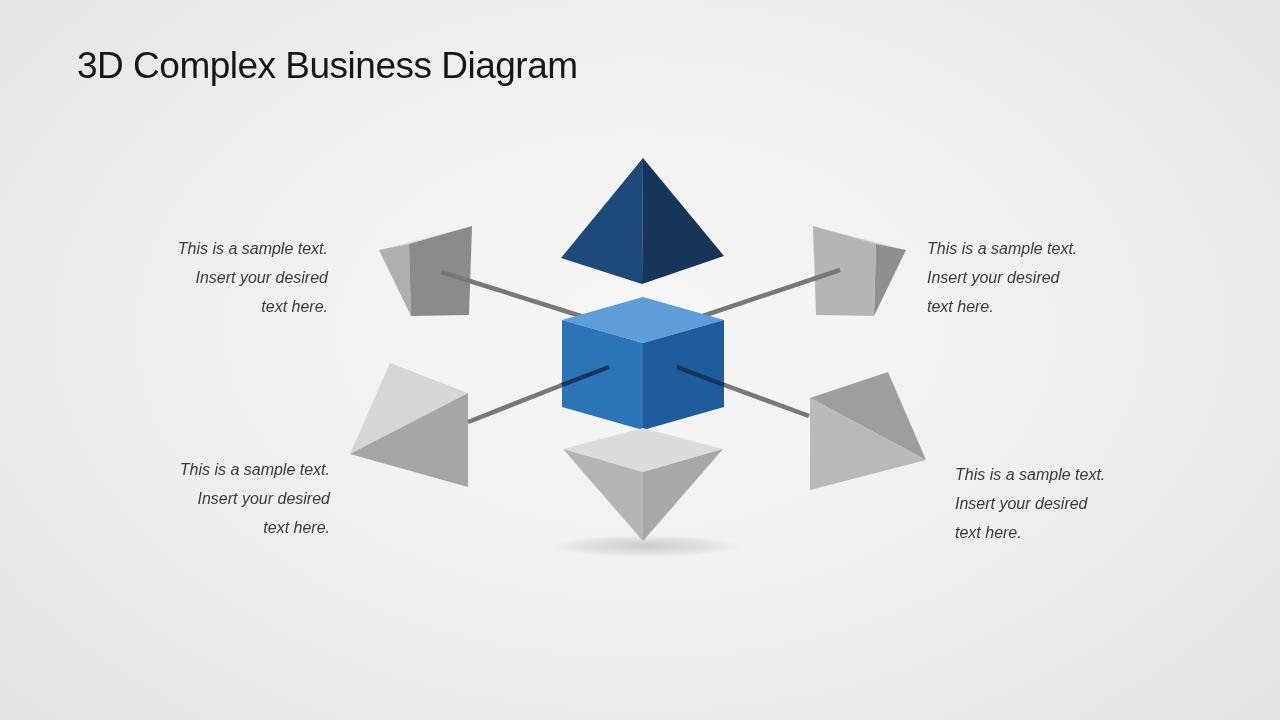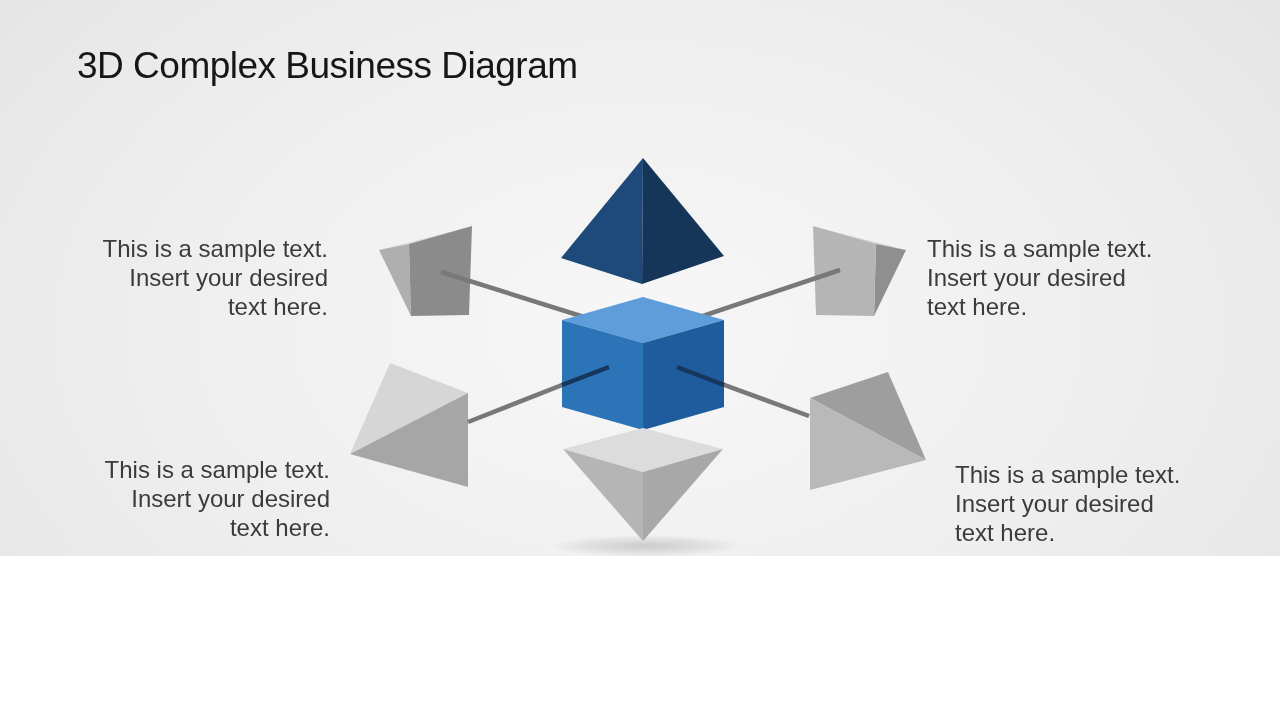--- a/index.html
+++ b/index.html
@@ -1,32 +1,32 @@
 <!DOCTYPE html>
 <html><head>
 <meta charset="utf-8">
 <style>
   html,body{margin:0;padding:0;}
   .slide{
     position:relative;
-    width:1280px;height:556px;
+    width:1280px;height:720px;
     overflow:hidden;
     background:radial-gradient(ellipse 980px 640px at 640px 330px,
                #f7f7f7 0%, #efefef 45%, #e9e9e9 70%, #e0e0e0 100%);
     font-family:"Liberation Sans","DejaVu Sans",sans-serif;
   }
   .slide-title{
     position:absolute;left:77px;top:44px;
     font-size:37px;line-height:44px;letter-spacing:-0.5px;
     color:#161616;white-space:nowrap;
   }
   .diagram-svg{position:absolute;left:0;top:0;}
   .text-block{
     position:absolute;
-    font-size:24px;line-height:29px;color:#3b3b3b;
+    font-size:16px;line-height:29px;color:#3b3b3b;font-style:italic;
   }
   .tb-top-left   {left:93px; top:234px; width:235px; text-align:right;}
   .tb-top-right  {left:927px;top:234px; width:245px; text-align:left;}
   .tb-bottom-left{left:93px; top:455px; width:237px; text-align:right;}
   .tb-bottom-right{left:955px;top:460px;width:245px; text-align:left;}
 </style>
 </head>
 <body>
 
 <div class="slide">

